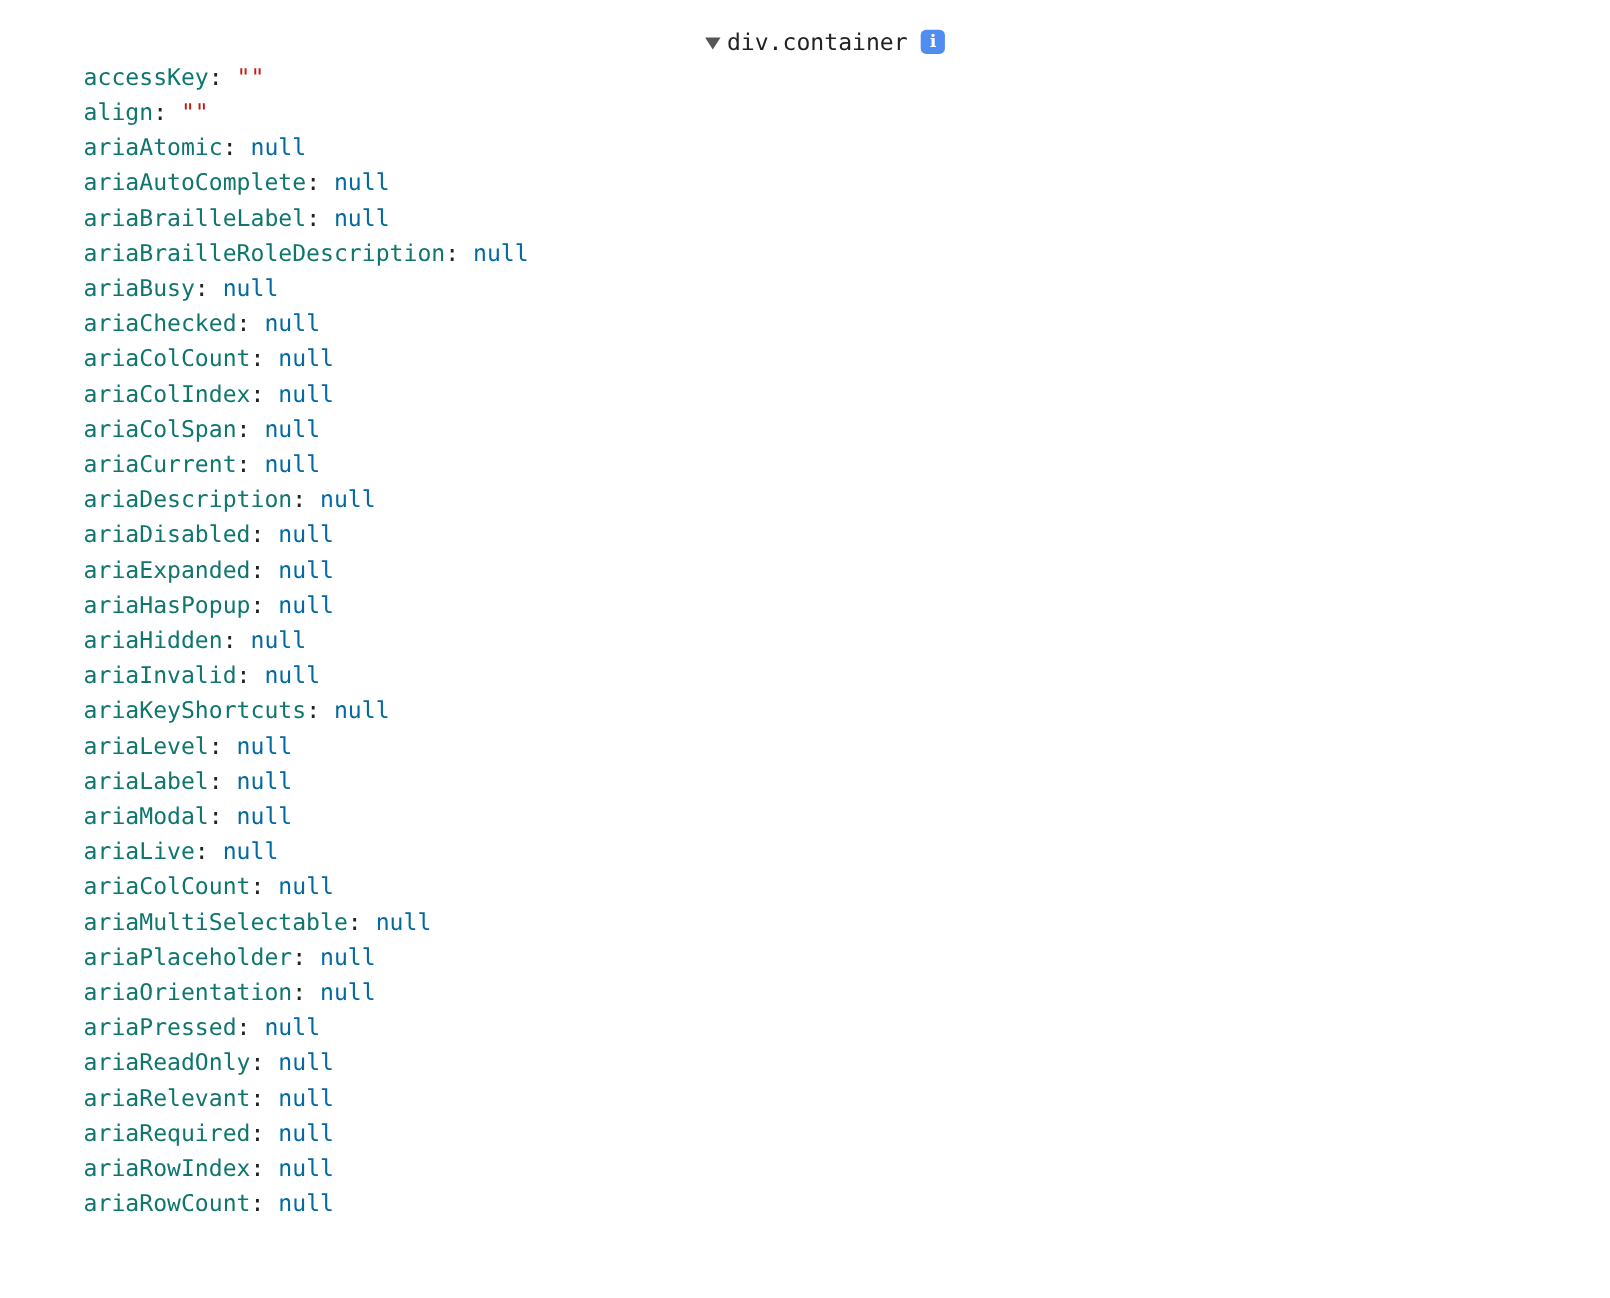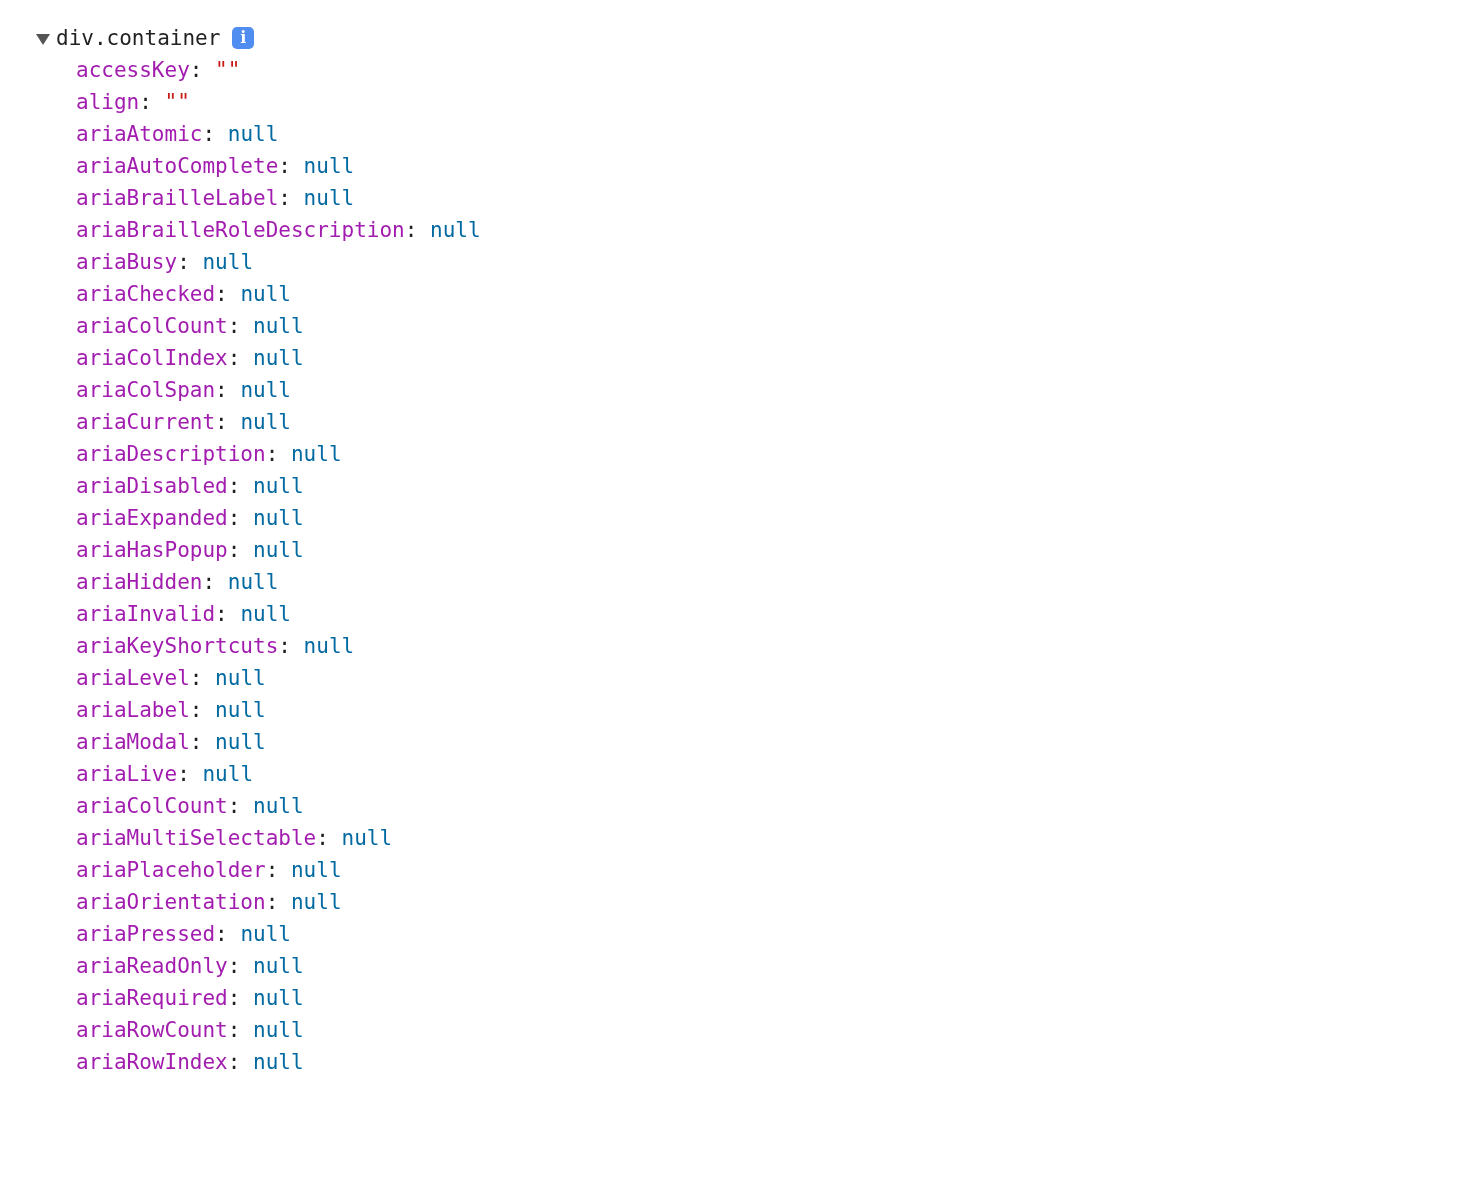--- a/index.html
+++ b/index.html
@@ -1,22 +1,22 @@
 <!DOCTYPE html>
 <html><head>
 <meta charset="utf-8">
 <style>
   html, body { margin:0; padding:0; background:#ffffff; }
   body { width:1464px; height:1180px; overflow:hidden; font-family:"DejaVu Sans Mono","Liberation Mono",monospace; font-size:21px; }
   .tree { position:absolute; left:0; top:22px; width:100%; }
-  .header { height:32px; line-height:32px; display:flex; align-items:center; padding-left:36px; color:#222; }
+  .header { height:32px; line-height:32px; display:flex; align-items:center; padding-left:36px; color:#222;justify-content:center; }
   .tri { width:0; height:0; border-left:7px solid transparent; border-right:7px solid transparent; border-top:11px solid #555; margin-right:6px; margin-top:2px; }
   .info { display:inline-flex; align-items:center; justify-content:center; width:22px; height:22px; border-radius:5px; background:#4f8df0; color:#fff; font-family:"DejaVu Serif",serif; font-weight:bold; font-size:16px; margin-left:12px; }
   .row { height:32px; line-height:32px; padding-left:76px; white-space:pre; }
-  .key { color:#a21caf; }
+  .key { color:#0f766e; }
   .colon { color:#222; }
   .null { color:#0369a1; }
   .str { color:#c41a16; }
 </style>
 </head>
 <body>
 
 <div class="tree">
   <div class="header">
     <span class="tri"></span>
@@ -46,17 +46,18 @@
       <div class="row"><span class="key">ariaLevel</span><span class="colon">: </span><span class="null">null</span></div>
       <div class="row"><span class="key">ariaLabel</span><span class="colon">: </span><span class="null">null</span></div>
       <div class="row"><span class="key">ariaModal</span><span class="colon">: </span><span class="null">null</span></div>
       <div class="row"><span class="key">ariaLive</span><span class="colon">: </span><span class="null">null</span></div>
       <div class="row"><span class="key">ariaColCount</span><span class="colon">: </span><span class="null">null</span></div>
       <div class="row"><span class="key">ariaMultiSelectable</span><span class="colon">: </span><span class="null">null</span></div>
       <div class="row"><span class="key">ariaPlaceholder</span><span class="colon">: </span><span class="null">null</span></div>
       <div class="row"><span class="key">ariaOrientation</span><span class="colon">: </span><span class="null">null</span></div>
       <div class="row"><span class="key">ariaPressed</span><span class="colon">: </span><span class="null">null</span></div>
       <div class="row"><span class="key">ariaReadOnly</span><span class="colon">: </span><span class="null">null</span></div>
+      <div class="row"><span class="key">ariaRelevant</span><span class="colon">: </span><span class="null">null</span></div>
       <div class="row"><span class="key">ariaRequired</span><span class="colon">: </span><span class="null">null</span></div>
+      <div class="row"><span class="key">ariaRowIndex</span><span class="colon">: </span><span class="null">null</span></div>
       <div class="row"><span class="key">ariaRowCount</span><span class="colon">: </span><span class="null">null</span></div>
-      <div class="row"><span class="key">ariaRowIndex</span><span class="colon">: </span><span class="null">null</span></div>
     </div>
 </div>
 
 </body></html>

